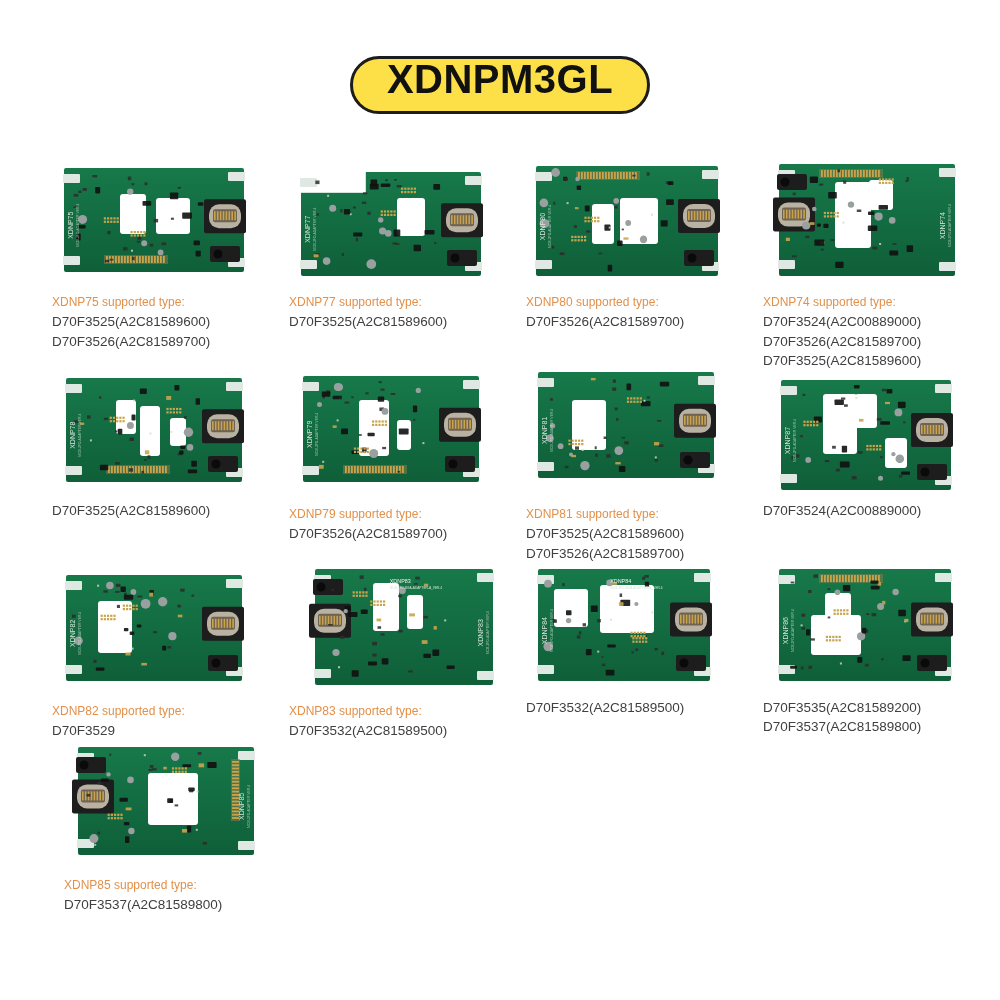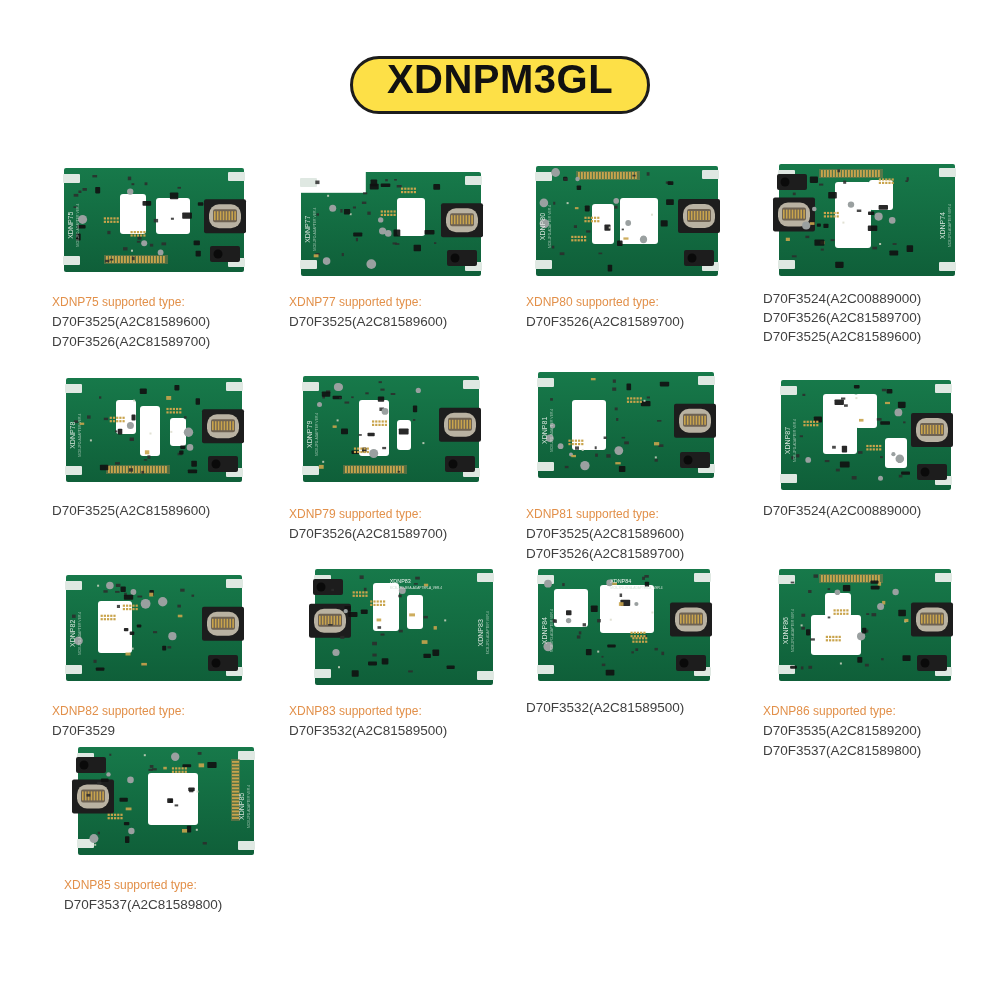--- a/index.html
+++ b/index.html
@@ -521,20 +521,21 @@
               <rect x="122.2" y="20.4" width="2.2" height="2.2" fill="#c9a44c"></rect>
               <rect x="122.2" y="23.8" width="2.2" height="2.2" fill="#c9a44c"></rect>
               <rect x="125.4" y="20.4" width="2.2" height="2.2" fill="#c9a44c"></rect>
               <rect x="125.4" y="23.8" width="2.2" height="2.2" fill="#c9a44c"></rect>
               <rect x="128.6" y="20.4" width="2.2" height="2.2" fill="#c9a44c"></rect>
               <rect x="128.6" y="23.8" width="2.2" height="2.2" fill="#c9a44c"></rect>
               <text x="182" y="67.60000000000001" fill="#e8efe9" font-size="7" font-family="Liberation Sans, sans-serif" transform="rotate(-90 182 67.60000000000001)" text-anchor="middle" opacity="0.92">XDNP74</text>
               <text x="188" y="67.60000000000001" fill="#cfe0d4" font-size="3.4" font-family="Liberation Sans, sans-serif" transform="rotate(-90 188 67.60000000000001)" text-anchor="middle" opacity="0.75">MCB-3FD-ADAPTER VER.4</text>
             </svg>
           </div>
+          <div class="cap-title">XDNP74 supported type:</div>
           <ul class="cap-list">
             <li>D70F3524(A2C00889000)</li>
             <li>D70F3526(A2C81589700)</li>
             <li>D70F3525(A2C81589600)</li>
           </ul>
         </div>
       </div>
     </div>
     <div class="row" style="position: absolute; top: 212px; left: 0px;">
       <div class="cell">
@@ -1343,21 +1344,20 @@
               <rect x="69.2" y="68.8" width="2.2" height="2.2" fill="#c9a44c"></rect>
               <rect x="69.2" y="72.2" width="2.2" height="2.2" fill="#c9a44c"></rect>
               <rect x="72.4" y="68.8" width="2.2" height="2.2" fill="#c9a44c"></rect>
               <rect x="72.4" y="72.2" width="2.2" height="2.2" fill="#c9a44c"></rect>
               <rect x="75.6" y="68.8" width="2.2" height="2.2" fill="#c9a44c"></rect>
               <rect x="75.6" y="72.2" width="2.2" height="2.2" fill="#c9a44c"></rect>
               <text x="25" y="63.60000000000001" fill="#e8efe9" font-size="7" font-family="Liberation Sans, sans-serif" transform="rotate(-90 25 63.60000000000001)" text-anchor="middle" opacity="0.92">XDNP86</text>
               <text x="31" y="63.60000000000001" fill="#cfe0d4" font-size="3.4" font-family="Liberation Sans, sans-serif" transform="rotate(-90 31 63.60000000000001)" text-anchor="middle" opacity="0.75">MCB-3FD-ADAPTER VER.4</text>
             </svg>
           </div>
-          <div class="cap-title">XDNP86 supported type:</div>
           <ul class="cap-list">
             <li>D70F3535(A2C81589200)</li>
             <li>D70F3537(A2C81589800)</li>
           </ul>
         </div>
       </div>
     </div>
     <div class="row" style="position: absolute; top: 583px; left: 12px;">
       <div class="cell">
         <div class="cell-inner">

